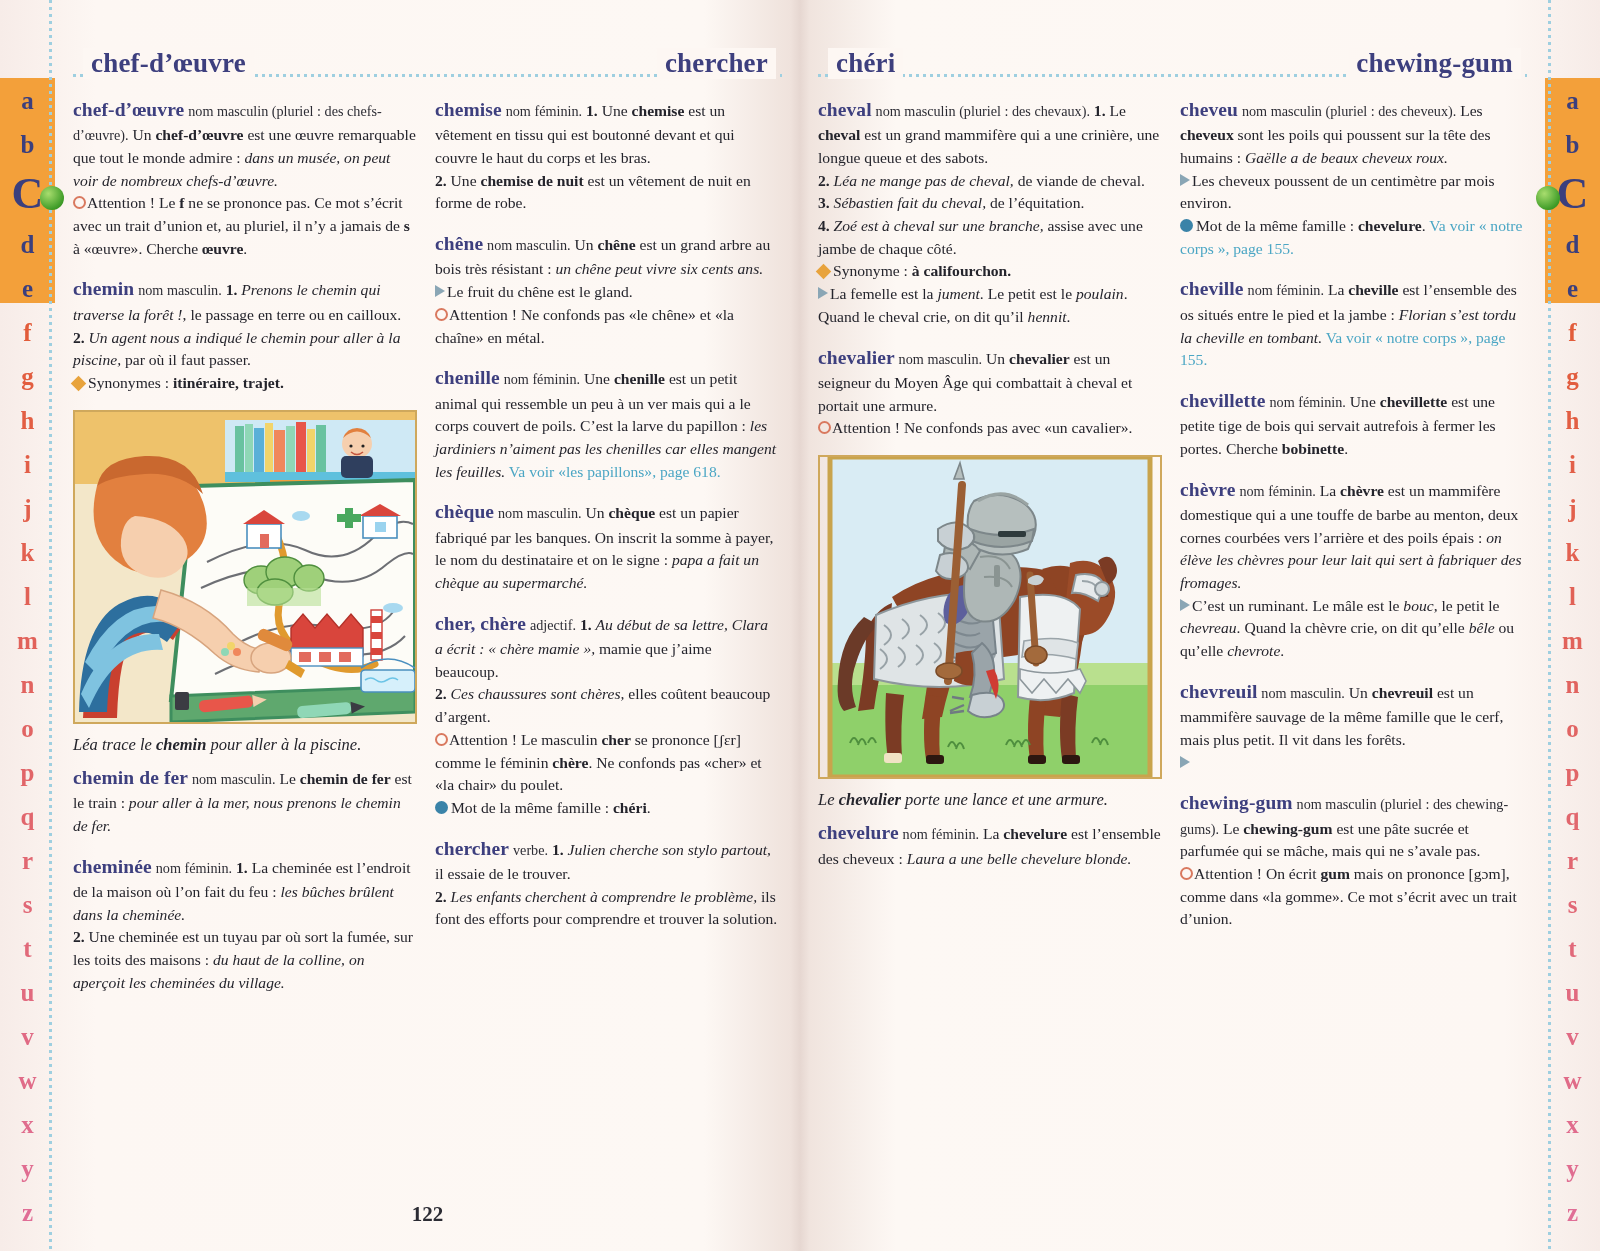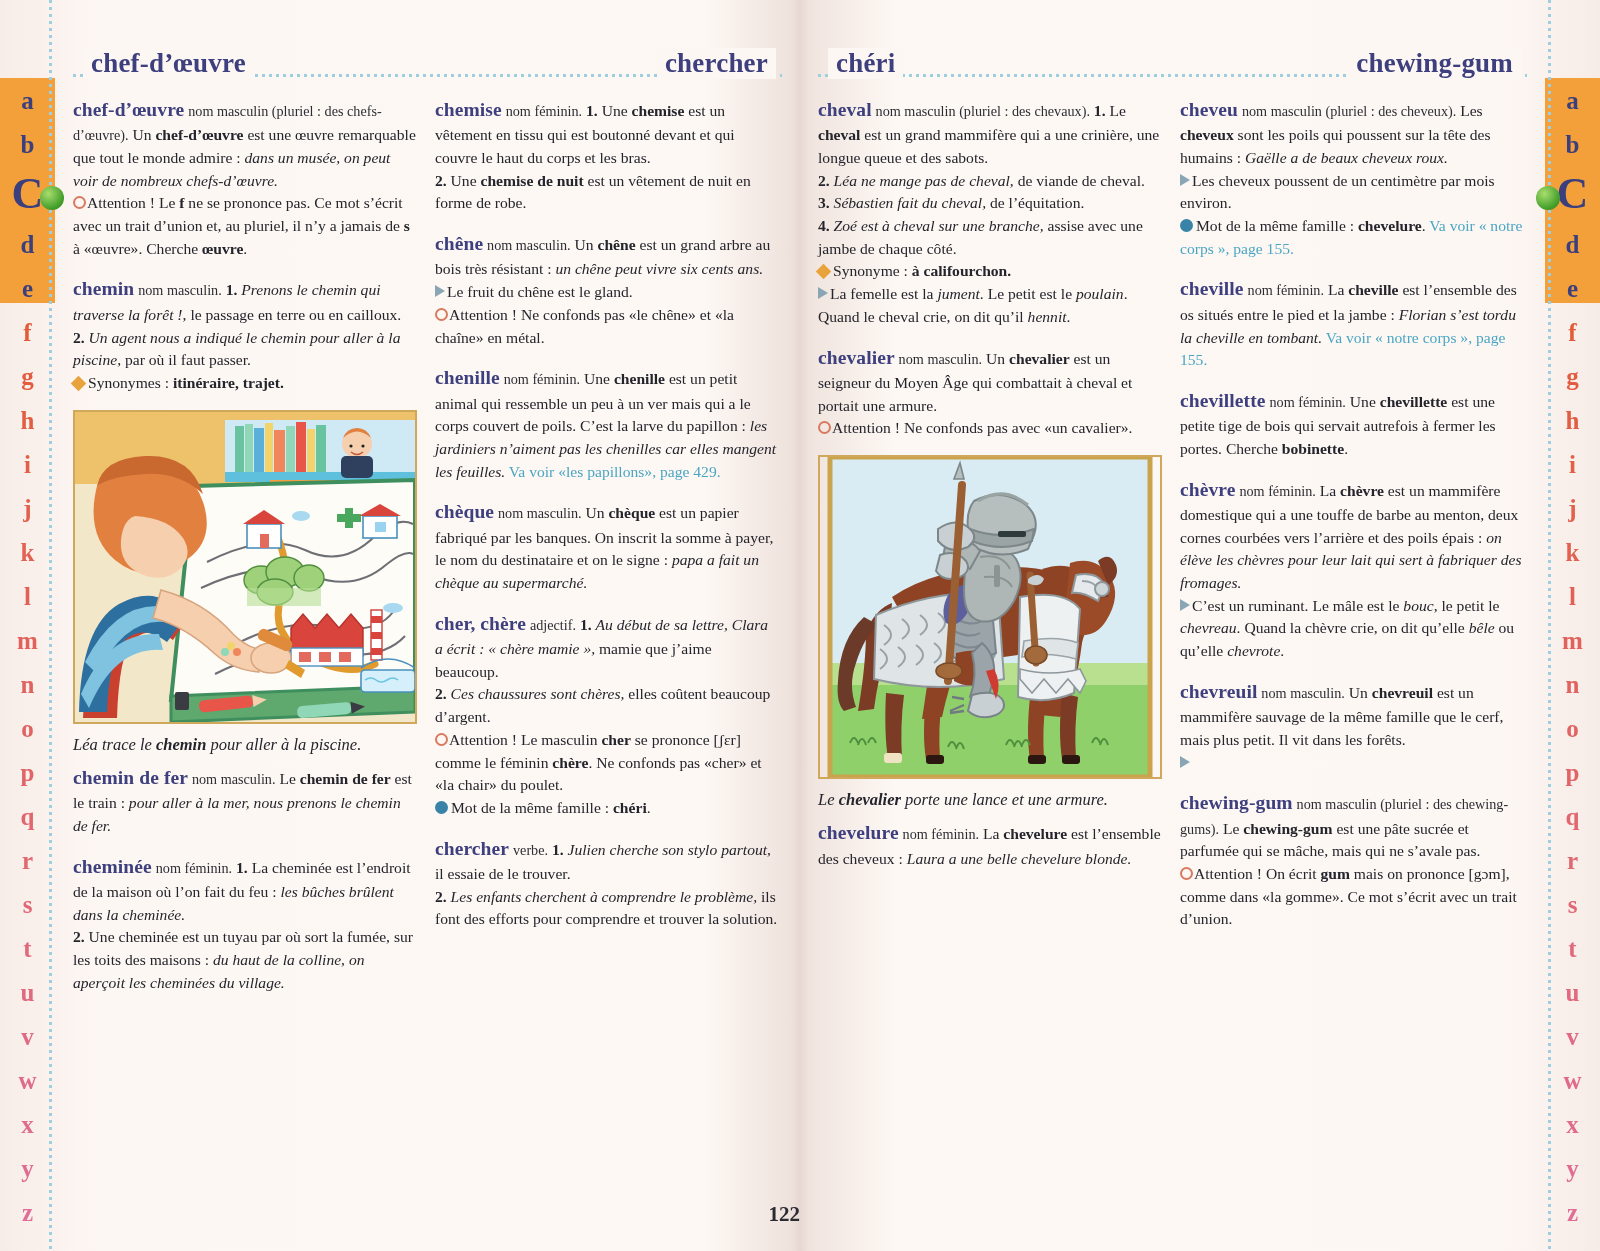--- a/index.html
+++ b/index.html
@@ -72,21 +72,21 @@
       background:#3a83a8;vertical-align:-1px;margin-right:3px;}
   .bl-dia{display:inline-block;width:11px;height:11px;background:#e8a33c;
       transform:rotate(45deg);vertical-align:-1px;margin-right:4px;}
 
   
   .fig{margin:10px 0 8px;}
   .fig .frame{border:2px solid #cfa85c;width:100%;box-sizing:border-box;}
   .cap{text-align:left;font-style:italic;font-size:16.5px;line-height:1.35;
        margin-top:10px;color:#24242c;}
 
-  .pnum{position:absolute;bottom:24px;width:100%;text-align:right;
+  .pnum{position:absolute;bottom:24px;width:100%;text-align:center;
         font-weight:bold;font-size:21px;color:#2b2b33;}
 
   svg{display:block;}
 </style>
 </head>
 <body>
 
 <div class="book">
 
   <div class="tabs left">
@@ -285,21 +285,21 @@
   </svg>
             </div>
             <div class="cap">Léa trace le <b>chemin</b> pour aller à la piscine.</div>
           </div>
           <div class="entry"><span class="hw2">chemin de fer</span> <span class="gram">nom masculin.</span> <span>Le <b>chemin de fer</b> est le train : <i>pour aller à la mer, nous prenons le chemin de fer.</i></span> </div>
           <div class="entry"><span class="hw2">cheminée</span> <span class="gram">nom féminin.</span> <span class="num">1.</span> <span>La cheminée est l’endroit de la maison où l’on fait du feu : <i>les bûches brûlent dans la cheminée.</i></span> <br><span class="num">2.</span> <span>Une cheminée est un tuyau par où sort la fumée, sur les toits des maisons : <i>du haut de la colline, on aperçoit les cheminées du village.</i></span> </div>
         </div>
       <div class="col" id="L2">
           <div class="entry"><span class="hw2">chemise</span> <span class="gram">nom féminin.</span> <span class="num">1.</span> <span>Une <b>chemise</b> est un vêtement en tissu qui est boutonné devant et qui couvre le haut du corps et les bras.</span> <br><span class="num">2.</span> <span>Une <b>chemise de nuit</b> est un vêtement de nuit en forme de robe.</span> </div>
           <div class="entry"><span class="hw2">chêne</span> <span class="gram">nom masculin.</span> <span>Un <b>chêne</b> est un grand arbre au bois très résistant : <i>un chêne peut vivre six cents ans.</i></span> <br><span class="bl-tri"></span><span>Le fruit du chêne est le gland.</span> <br><span class="bl"></span><span>Attention ! Ne confonds pas «le chêne» et «la chaîne» en métal.</span> </div>
-          <div class="entry"><span class="hw2">chenille</span> <span class="gram">nom féminin.</span> <span>Une <b>chenille</b> est un petit animal qui ressemble un peu à un ver mais qui a le corps couvert de poils. C’est la larve du papillon : <i>les jardiniers n’aiment pas les chenilles car elles mangent les feuilles.</i> <span class="link">Va voir «les papillons», page 429.</span></span> </div>
+          <div class="entry"><span class="hw2">chenille</span> <span class="gram">nom féminin.</span> <span>Une <b>chenille</b> est un petit animal qui ressemble un peu à un ver mais qui a le corps couvert de poils. C’est la larve du papillon : <i>les jardiniers n’aiment pas les chenilles car elles mangent les feuilles.</i> <span class="link">Va voir «les papillons», page 618.</span></span> </div>
           <div class="entry"><span class="hw2">chèque</span> <span class="gram">nom masculin.</span> <span>Un <b>chèque</b> est un papier fabriqué par les banques. On inscrit la somme à payer, le nom du destinataire et on le signe : <i>papa a fait un chèque au supermarché.</i></span> </div>
           <div class="entry"><span class="hw2">cher, chère</span> <span class="gram">adjectif.</span> <span class="num">1.</span> <span><i>Au début de sa lettre, Clara a écrit : « chère mamie »,</i> mamie que j’aime beaucoup.</span> <br><span class="num">2.</span> <span><i>Ces chaussures sont chères,</i> elles coûtent beaucoup d’argent.</span> <br><span class="bl"></span><span>Attention ! Le masculin <b>cher</b> se prononce [ʃɛr] comme le féminin <b>chère</b>. Ne confonds pas «cher» et «la chair» du poulet.</span> <br><span class="bl-dot"></span><span>Mot de la même famille : <b>chéri</b>.</span> </div>
           <div class="entry"><span class="hw2">chercher</span> <span class="gram">verbe.</span> <span class="num">1.</span> <span><i>Julien cherche son stylo partout,</i> il essaie de le trouver.</span> <br><span class="num">2.</span> <span><i>Les enfants cherchent à comprendre le problème,</i> ils font des efforts pour comprendre et trouver la solution.</span> </div>
         </div>
     </div>
 
     <div class="pnum">122</div>
   </div>
 
   <div class="page right">

